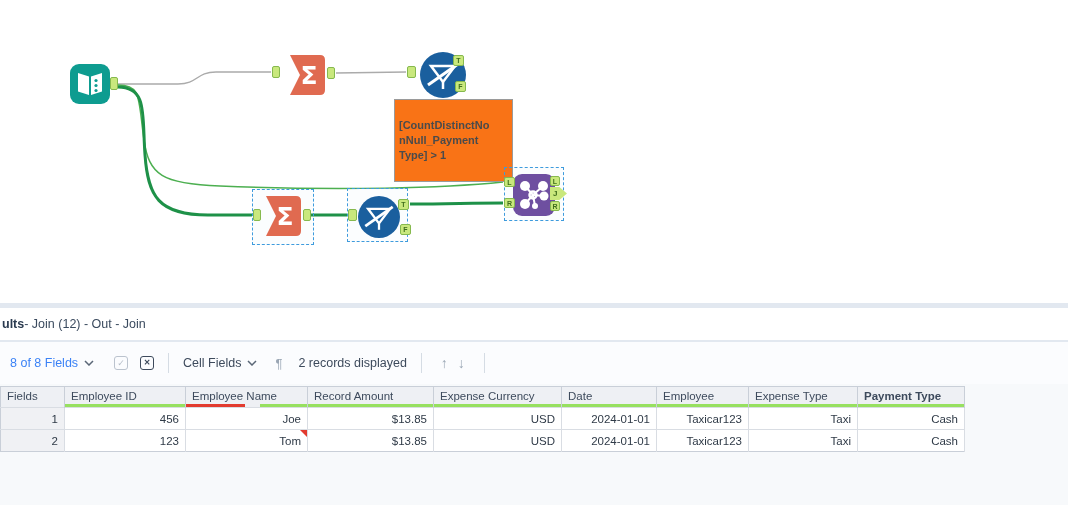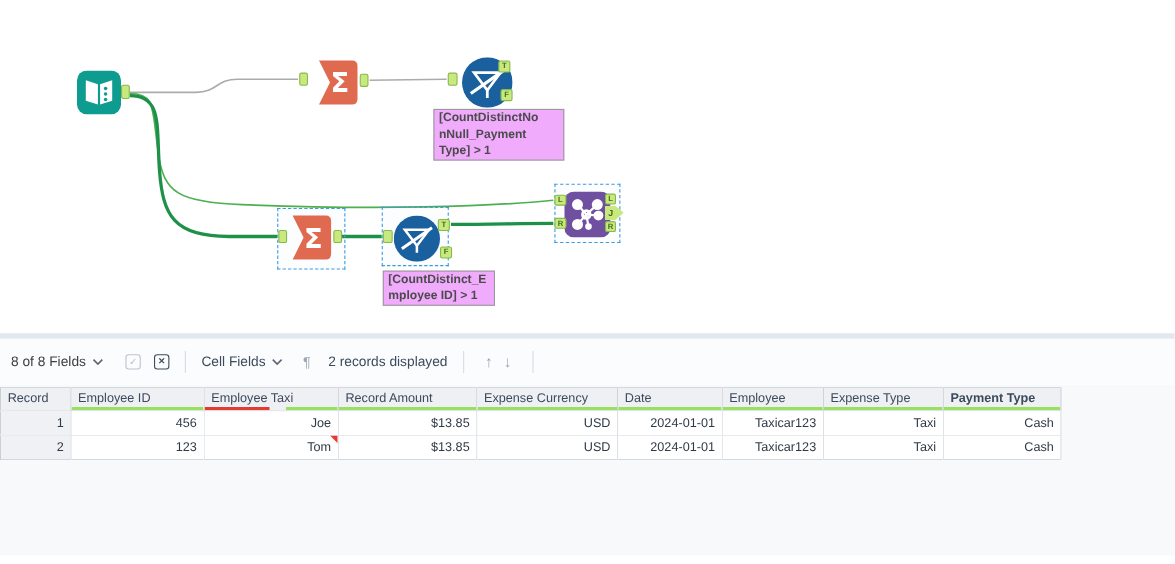--- a/index.html
+++ b/index.html
@@ -12,33 +12,33 @@
   .wires { position:absolute; left:0; top:0; }
   .tool-icon { position:absolute; }
   .anchor { position:absolute; background:#C9E87D; border:1px solid #86B94E; border-radius:2px; }
   .anchor.lettered { display:flex; align-items:center; justify-content:center;
                      font-size:7px; font-weight:bold; color:#3F6D1C; line-height:1; }
   .j-arrow { position:absolute; background:#C9E87D;
              clip-path:polygon(0 0,55% 0,100% 50%,55% 100%,0 100%);
              display:flex; align-items:center; justify-content:flex-start; padding-left:3px;
              font-size:8px; font-weight:bold; color:#3F6D1C; }
   .selbox { position:absolute; border:1px dashed #3E9BDD; background:rgba(62,155,221,0.02); }
-  .annotation { position:absolute; background:#f0abfc; border:1px solid #9A9A9A;
+  .annotation { position:absolute; background:#f97316; border:1px solid #9A9A9A;
                 font-size:11px; font-weight:bold; color:#4B4B4B; line-height:1.35;
-                padding:0 4px; white-space:pre-line; }
+                padding:18px 4px; white-space:pre-line; }
 
   
   .results { position:absolute; left:0; top:303px; width:1068px; bottom:0; background:#F7F9FB; }
   .pane-topline { height:5px; background:#E2E8F0; }
   .pane-title { height:34px; background:#fff; border-bottom:2px solid #E2E8F0;
                 display:flex; align-items:center; font-size:12.5px; color:#3A4A5E; padding-left:2px; }
   .pane-title .bold { font-weight:bold; color:#2B3B50; }
   .toolbar { height:42px; background:#FBFCFE; display:flex; align-items:center;
              padding-left:10px; font-size:12.5px; color:#3D4A5C; }
-  .tb-link { color:#404040; cursor:default; }
+  .tb-link { color:#3b82f6; cursor:default; }
   .chev { margin-left:6px; display:inline-block; }
   .tb-sep { width:1px; height:20px; background:#D5DCE4; margin:0 14px; }
   .sq-icon { width:14px; height:14px; border-radius:3px; display:inline-flex;
              align-items:center; justify-content:center; line-height:1; }
   .sq-check { border:1px solid #BBC3CE; color:#B6BEC9; font-size:9px; margin-left:20px; }
   .sq-x { border:1px solid #3D4A5C; color:#3D4A5C; font-size:8px; font-weight:bold; margin-left:12px; }
   .pilcrow { color:#9AA6B4; font-size:13px; margin-right:16px; }
   .updown { color:#9AA6B4; font-size:14px; margin:0 5px; }
 
   
@@ -117,22 +117,20 @@
     <div class="selbox" style="left:347px;top:188px;width:61px;height:54px"></div>
     <svg class="tool-icon" style="left:358px;top:196px" width="42" height="42" viewBox="0 0 46 46">
       <circle cx="23" cy="23" r="23" fill="#1A5F9E"></circle>
       <path d="M11,14 L35,14 L23,30 Z" fill="none" stroke="#fff" stroke-width="2.5"></path>
       <line x1="23" y1="30" x2="23" y2="37" stroke="#fff" stroke-width="2.5"></line>
       <line x1="8" y1="33" x2="38" y2="12" stroke="#fff" stroke-width="3"></line>
     </svg>
     <div class="anchor" style="left:348px;top:209px;width:9px;height:12px"></div>
     <div class="anchor lettered" style="left:398px;top:199px;width:11px;height:11px">T</div>
     <div class="anchor lettered" style="left:400px;top:224px;width:11px;height:11px">F</div>
-    <div class="annotation" style="left:348px;top:246px;width:102px">[CountDistinct_E
-mployee ID] &gt; 1</div>
 
     <div class="selbox" style="left:504px;top:167px;width:60px;height:54px"></div>
     <svg class="tool-icon" style="left:513px;top:174px" width="42" height="42" viewBox="0 0 42 42">
       <rect x="0" y="0" width="42" height="42" rx="9" fill="#6E4FA0"></rect>
       <line x1="20" y1="21" x2="12" y2="12" stroke="#fff" stroke-width="2"></line>
       <line x1="20" y1="21" x2="30" y2="12" stroke="#fff" stroke-width="2"></line>
       <line x1="20" y1="21" x2="12" y2="30" stroke="#fff" stroke-width="2"></line>
       <line x1="20" y1="21" x2="31" y2="22" stroke="#fff" stroke-width="2"></line>
       <line x1="20" y1="21" x2="22" y2="32" stroke="#fff" stroke-width="2"></line>
       <circle cx="12" cy="12" r="5" fill="#fff"></circle>
@@ -145,20 +143,24 @@
     <div class="anchor lettered" style="left:504px;top:177px;width:11px;height:10px">L</div>
     <div class="anchor lettered" style="left:504px;top:198px;width:11px;height:10px">R</div>
     <div class="anchor lettered" style="left:550px;top:176px;width:10px;height:10px">L</div>
     <div class="j-arrow" style="left:550px;top:187px;width:17px;height:13px">J</div>
     <div class="anchor lettered" style="left:550px;top:201px;width:10px;height:10px">R</div>
   </div>
 
   <div class="results">
     <div class="pane-topline"></div>
 
+    <div class="pane-title">
+      <span class="bold">ults</span>
+        <span> - Join (12) - Out - Join</span>
+    </div>
 
     <div class="toolbar">
       <span class="tb-link">8 of 8 Fields</span>
       <svg class="chev" width="10" height="6">
           <polyline points="1,1 5,5 9,1" fill="none" stroke="#5A6676" stroke-width="1.5"></polyline>
         </svg>
       <span class="sq-icon sq-check">✓</span>
       <span class="sq-icon sq-x">✕</span>
       <span class="tb-sep"></span>
       <span>Cell Fields</span>
@@ -170,23 +172,23 @@
       <span class="tb-sep"></span>
       <span class="updown">↑</span>
       <span class="updown">↓</span>
       <span class="tb-sep"></span>
     </div>
 
     <div class="table-wrap">
       <table class="grid">
         <thead>
             <tr>
-              <th style="width: 64px;"><span>Record</span></th>
+              <th style="width: 64px;"><span>Fields</span></th>
               <th style="width: 121px;"><span>Employee ID</span><div class="qbar green"></div></th>
-              <th style="width: 122px;"><span>Employee Taxi</span><div class="qbar red-part"></div><div class="qbar green-part"></div></th>
+              <th style="width: 122px;"><span>Employee Name</span><div class="qbar red-part"></div><div class="qbar green-part"></div></th>
               <th style="width: 126px;"><span>Record Amount</span><div class="qbar green"></div></th>
               <th style="width: 128px;"><span>Expense Currency</span><div class="qbar green"></div></th>
               <th style="width: 95px;"><span>Date</span><div class="qbar green"></div></th>
               <th style="width: 92px;"><span>Employee</span><div class="qbar green"></div></th>
               <th style="width: 109px;"><span>Expense Type</span><div class="qbar green"></div></th>
               <th style="width: 107px; font-weight: bold;"><span>Payment Type</span><div class="qbar green"></div></th>
             </tr>
           </thead>
         <tbody>
             <tr>

